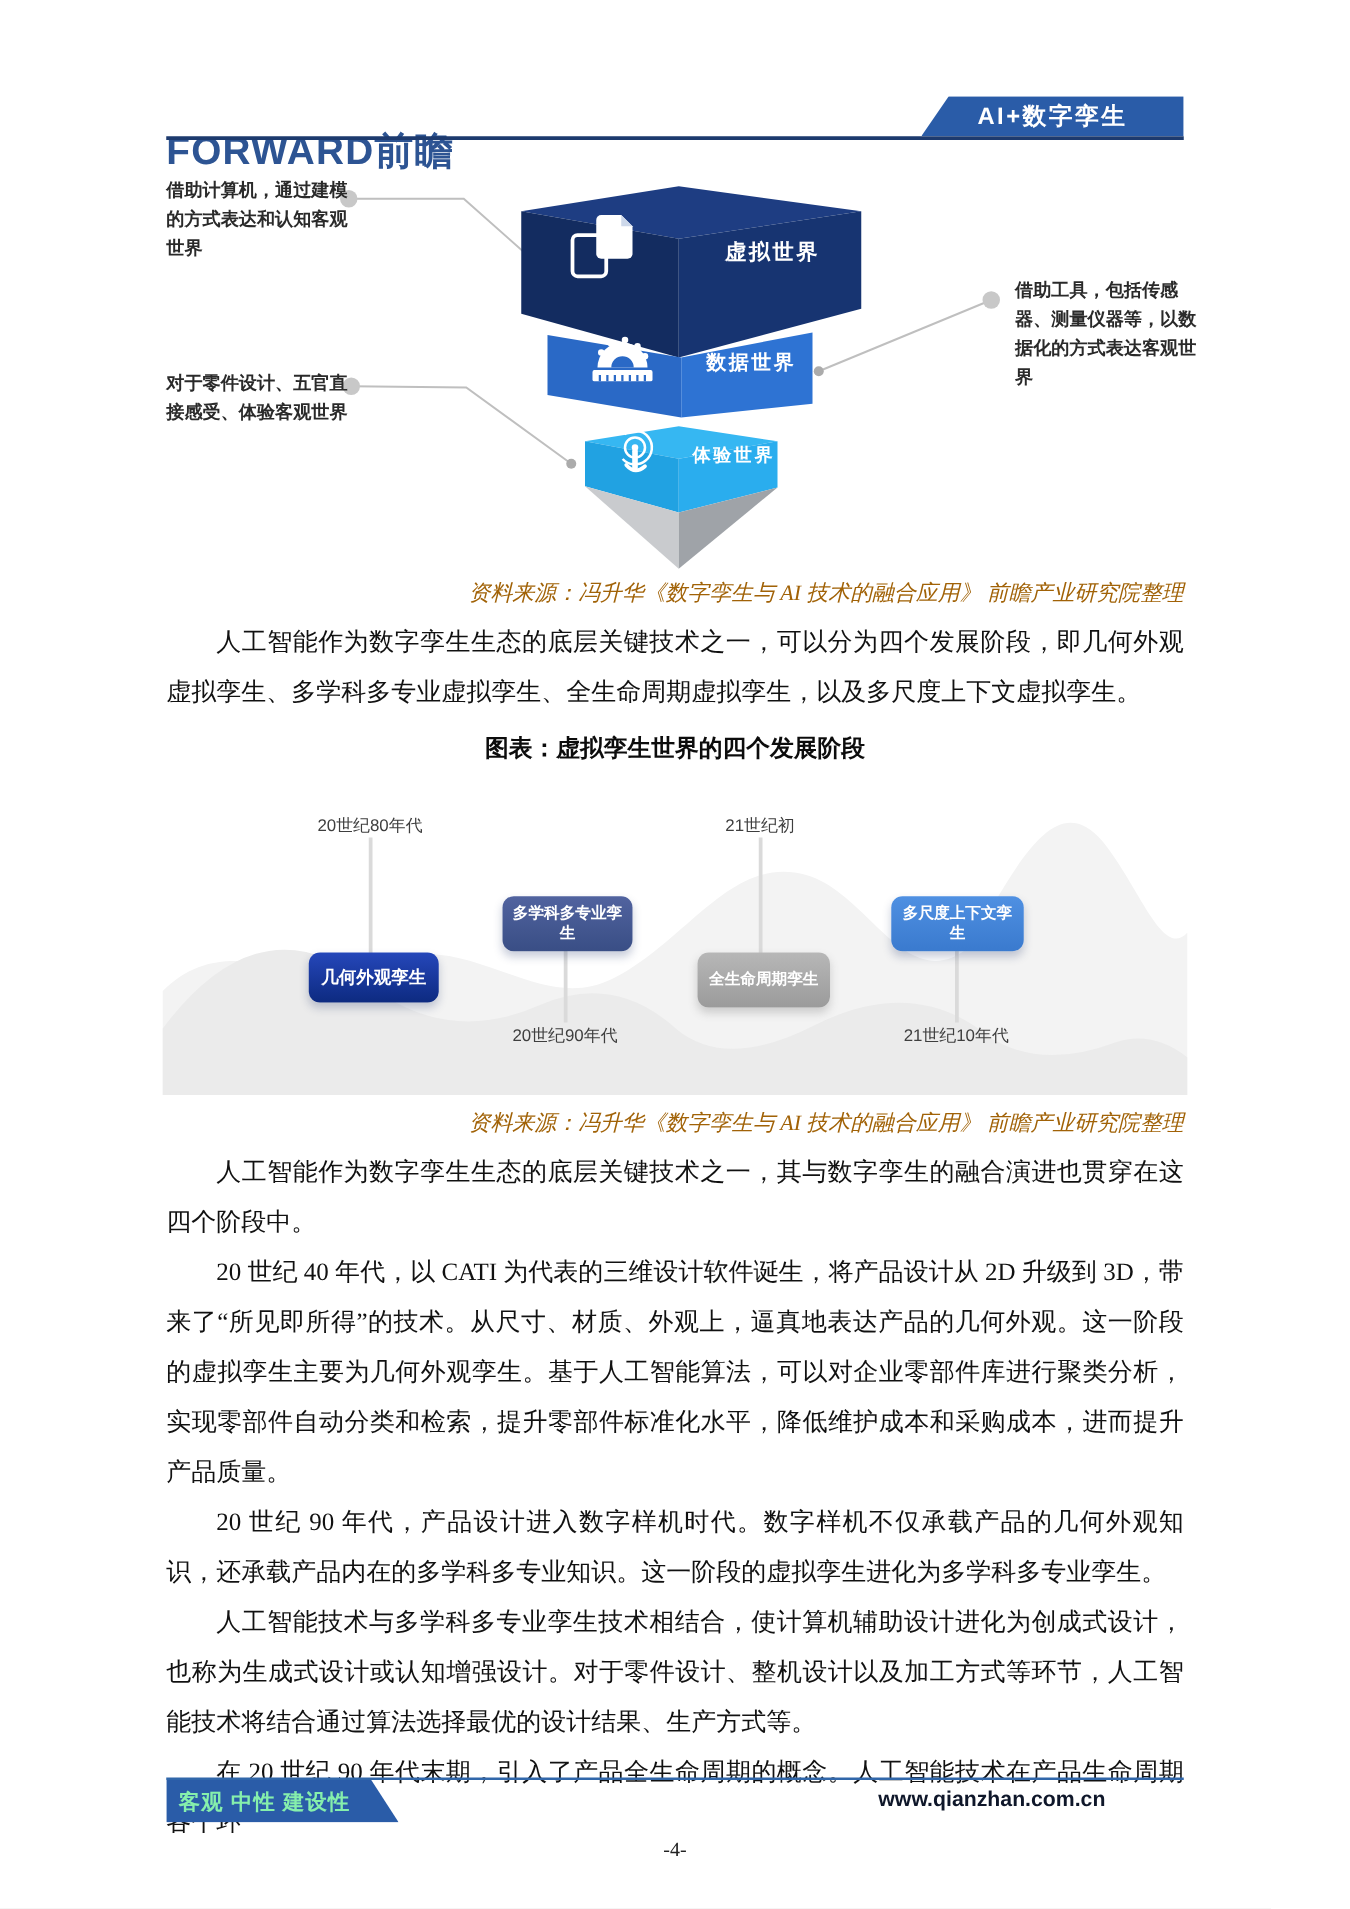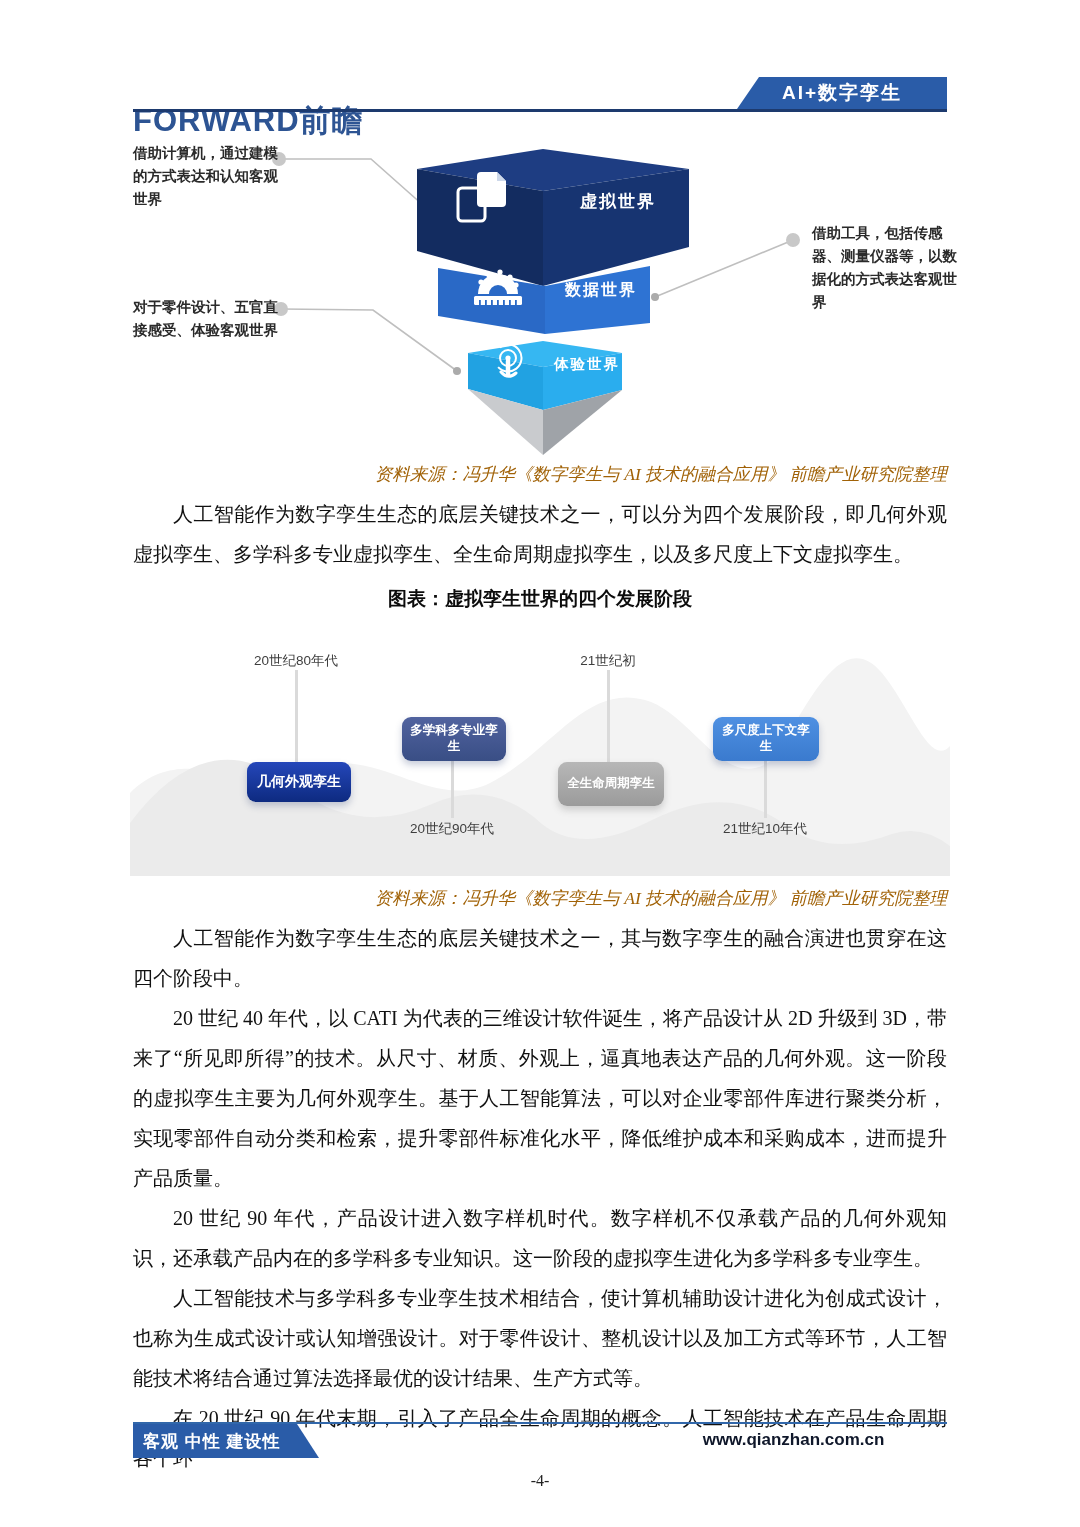--- a/index.html
+++ b/index.html
@@ -62,21 +62,21 @@
         background:linear-gradient(180deg,#4f90e2,#3a7ace);}
   .stage-date{position:absolute;width:140px;text-align:center;font-size:13.5px;color:#3e3e3e;
         font-family:"Liberation Sans","DejaVu Sans",sans-serif;z-index:2;}
   .sd-1{left:96px;top:34px;} .sd-2{left:252px;top:202px;}
   .sd-3{left:408px;top:34px;} .sd-4{left:565px;top:202px;}
 
   
   .footer-rule{position:absolute;left:133px;top:1422px;width:814px;height:2px;background:#3167aa;}
   .footer-badge{position:absolute;left:133px;top:1424px;width:186px;height:34px;background:#2a5ca8;
         clip-path:polygon(0 0,calc(100% - 22px) 0,100% 100%,0 100%);
-        color:#ffffff;font-size:17px;font-weight:700;letter-spacing:1px;
+        color:#86efac;font-size:17px;font-weight:700;letter-spacing:1px;
         display:flex;align-items:center;padding-left:10px;box-sizing:border-box;
         font-family:"Liberation Sans","DejaVu Sans",sans-serif;}
   .footer-site{position:absolute;left:640px;top:1430px;width:307px;text-align:center;
         color:#0f172a;font-size:17px;font-weight:600;
         font-family:"Liberation Sans","DejaVu Sans",sans-serif;}
   .page-number{position:absolute;left:0;top:1472px;width:1080px;text-align:center;
         font-size:16px;color:#222;}
 </style>
 </head>
 <body>

